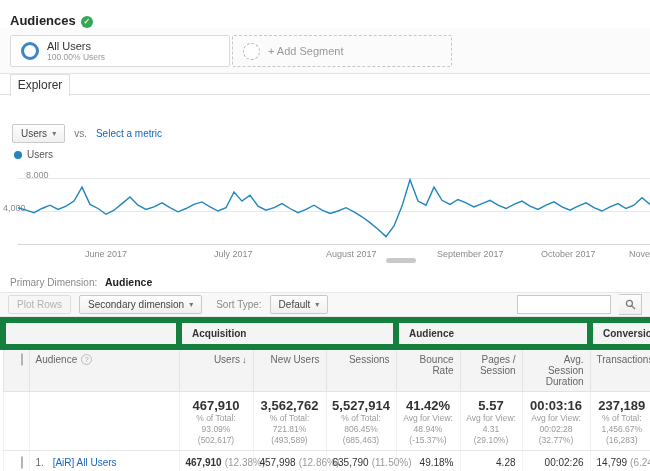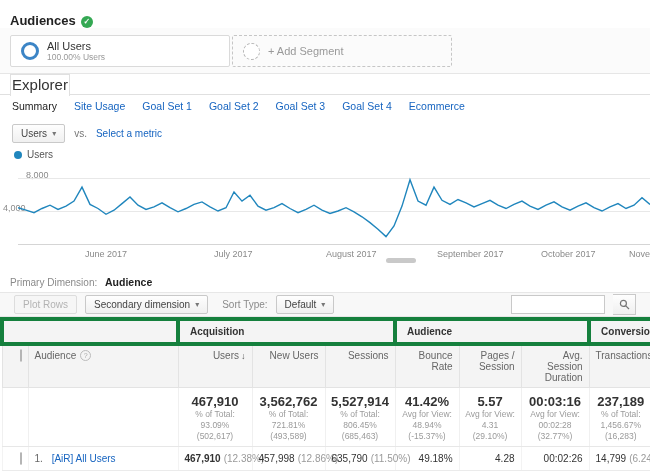--- a/index.html
+++ b/index.html
@@ -23,21 +23,21 @@
   .segcard.add{border:1px dashed #c6c6c6;background:transparent;}
   .seg-ring{width:12px;height:12px;border-radius:50%;border:3px solid #3c85c6;background:#fff;flex:0 0 auto;}
   .seg-ring.dashed{border:1px dashed #b5b5b5;width:15px;height:15px;}
   .seg-name{font-size:11px;color:#333;line-height:12px;}
   .seg-detail{font-size:8.5px;color:#999;line-height:10px;}
   .seg-add-label{font-size:11px;color:#999;}
 
   
   .tab-explorer{position:absolute;top:74px;left:10px;width:58px;height:21px;background:#fff;
                 border:1px solid #e0e0e0;border-bottom:none;z-index:2;text-align:center;
-                line-height:20px;font-size:15px;color:#333;cursor:pointer;}
+                line-height:20px;font-size:12px;color:#333;cursor:pointer;}
   .panel{position:absolute;top:94px;left:0;right:0;height:178px;background:#fff;border-top:1px solid #e0e0e0;}
 
   .subtabs{position:absolute;top:100px;left:12px;display:flex;gap:17px;font-size:10.5px;}
   .subtab{color:#1664c0;cursor:pointer;white-space:nowrap;}
   .subtab.active{color:#222;cursor:default;}
 
   .metric-row{position:absolute;top:124px;left:12px;display:flex;align-items:center;gap:9px;}
   .ga-btn{font-size:10px;color:#444;background:linear-gradient(#fefefe,#f0f0f0);border:1px solid #c9c9c9;
           border-radius:2px;padding:3px 8px;display:inline-flex;align-items:center;gap:5px;cursor:pointer;}
   .ga-btn.disabled{color:#b3b3b3;background:#f6f6f6;border-color:#ddd;cursor:default;}
@@ -54,32 +54,32 @@
   .ytick{position:absolute;left:3px;font-size:9px;color:#8a8a8a;}
   .chart-svg{position:absolute;left:18px;top:162px;}
   .xlabel{position:absolute;top:249px;font-size:9px;color:#8a8a8a;white-space:nowrap;}
   .scroll-handle{position:absolute;left:386px;top:258px;width:30px;height:5px;background:#c9c9c9;border-radius:3px;cursor:ew-resize;}
 
   
   .dimrow{position:absolute;top:276px;left:10px;font-size:10px;color:#8a8a8a;}
   .dimrow b{color:#222;font-size:10.5px;margin-left:5px;cursor:pointer;}
   .toolbar{position:absolute;top:292px;left:0;right:0;height:25px;background:#f8f8f8;
            border-top:1px solid #e7e7e7;border-bottom:1px solid #e7e7e7;
-           display:flex;align-items:center;gap:8px;padding:0 14px;box-sizing:border-box;}
+           display:flex;align-items:center;gap:8px;padding:0 8px;box-sizing:border-box;}
   .sortlbl{font-size:10px;color:#8a8a8a;margin-left:6px;}
   .tb-spacer{flex:1;}
   .search-input{width:84px;height:15px;border:1px solid #c9c9c9;font-size:10px;padding:1px 4px;
                 font-family:"Liberation Sans",sans-serif;}
   .search-btn{width:22px;height:19px;background:linear-gradient(#fefefe,#efefef);border:1px solid #c9c9c9;
               border-left:none;display:flex;align-items:center;justify-content:center;cursor:pointer;}
 
   
   .report{position:absolute;top:317px;left:0;}
   table{border-collapse:collapse;table-layout:fixed;width:650px;font-size:10px;}
-  .group-row th{background:#f4f4f4;border:4px solid #15803d;font-weight:bold;color:#333;
+  .group-row th{background:#f4f4f4;border:6px solid #15803d;font-weight:bold;color:#333;
                 text-align:left;padding:5px 10px;font-size:10px;white-space:nowrap;overflow:hidden;}
   .conv-cell{display:flex;justify-content:space-between;align-items:center;}
   .head-row th{background:#f4f4f4;border:1px solid #e3e3e3;color:#666;font-weight:normal;font-size:10px;
                text-align:right;padding:4px 6px;vertical-align:top;cursor:pointer;}
   .head-row th.audience{text-align:left;}
   .help{display:inline-block;width:9px;height:9px;border:1px solid #bbb;border-radius:50%;color:#aaa;
         font-size:7px;line-height:9px;text-align:center;margin-left:4px;vertical-align:1px;}
   .sort-arrow{color:#555;font-size:9px;margin-left:2px;}
   .summary-row td{background:#fff;border-bottom:1px solid #e7e7e7;border-left:1px solid #f0f0f0;
                   text-align:center;padding:6px 2px 4px;vertical-align:top;}
@@ -144,29 +144,20 @@
       <span class="seg-ring dashed"></span>
       <span class="seg-add-label">+ Add Segment</span>
     </div>
   </div>
 
   <div class="tab-explorer">
     <span>Explorer</span>
   </div>
   <div class="panel"></div>
 
-  <div class="subtabs">
-    <span class="subtab active">Summary</span>
-    <span class="subtab">Site Usage</span>
-    <span class="subtab">Goal Set 1</span>
-    <span class="subtab">Goal Set 2</span>
-    <span class="subtab">Goal Set 3</span>
-    <span class="subtab">Goal Set 4</span>
-    <span class="subtab">Ecommerce</span>
-  </div>
 
   <div class="metric-row">
     <span class="ga-btn">
       <span>Users</span>
       <span class="caret">▾</span>
     </span>
     <span class="vs">vs.</span>
     <span class="link">Select a metric</span>
   </div>
 

